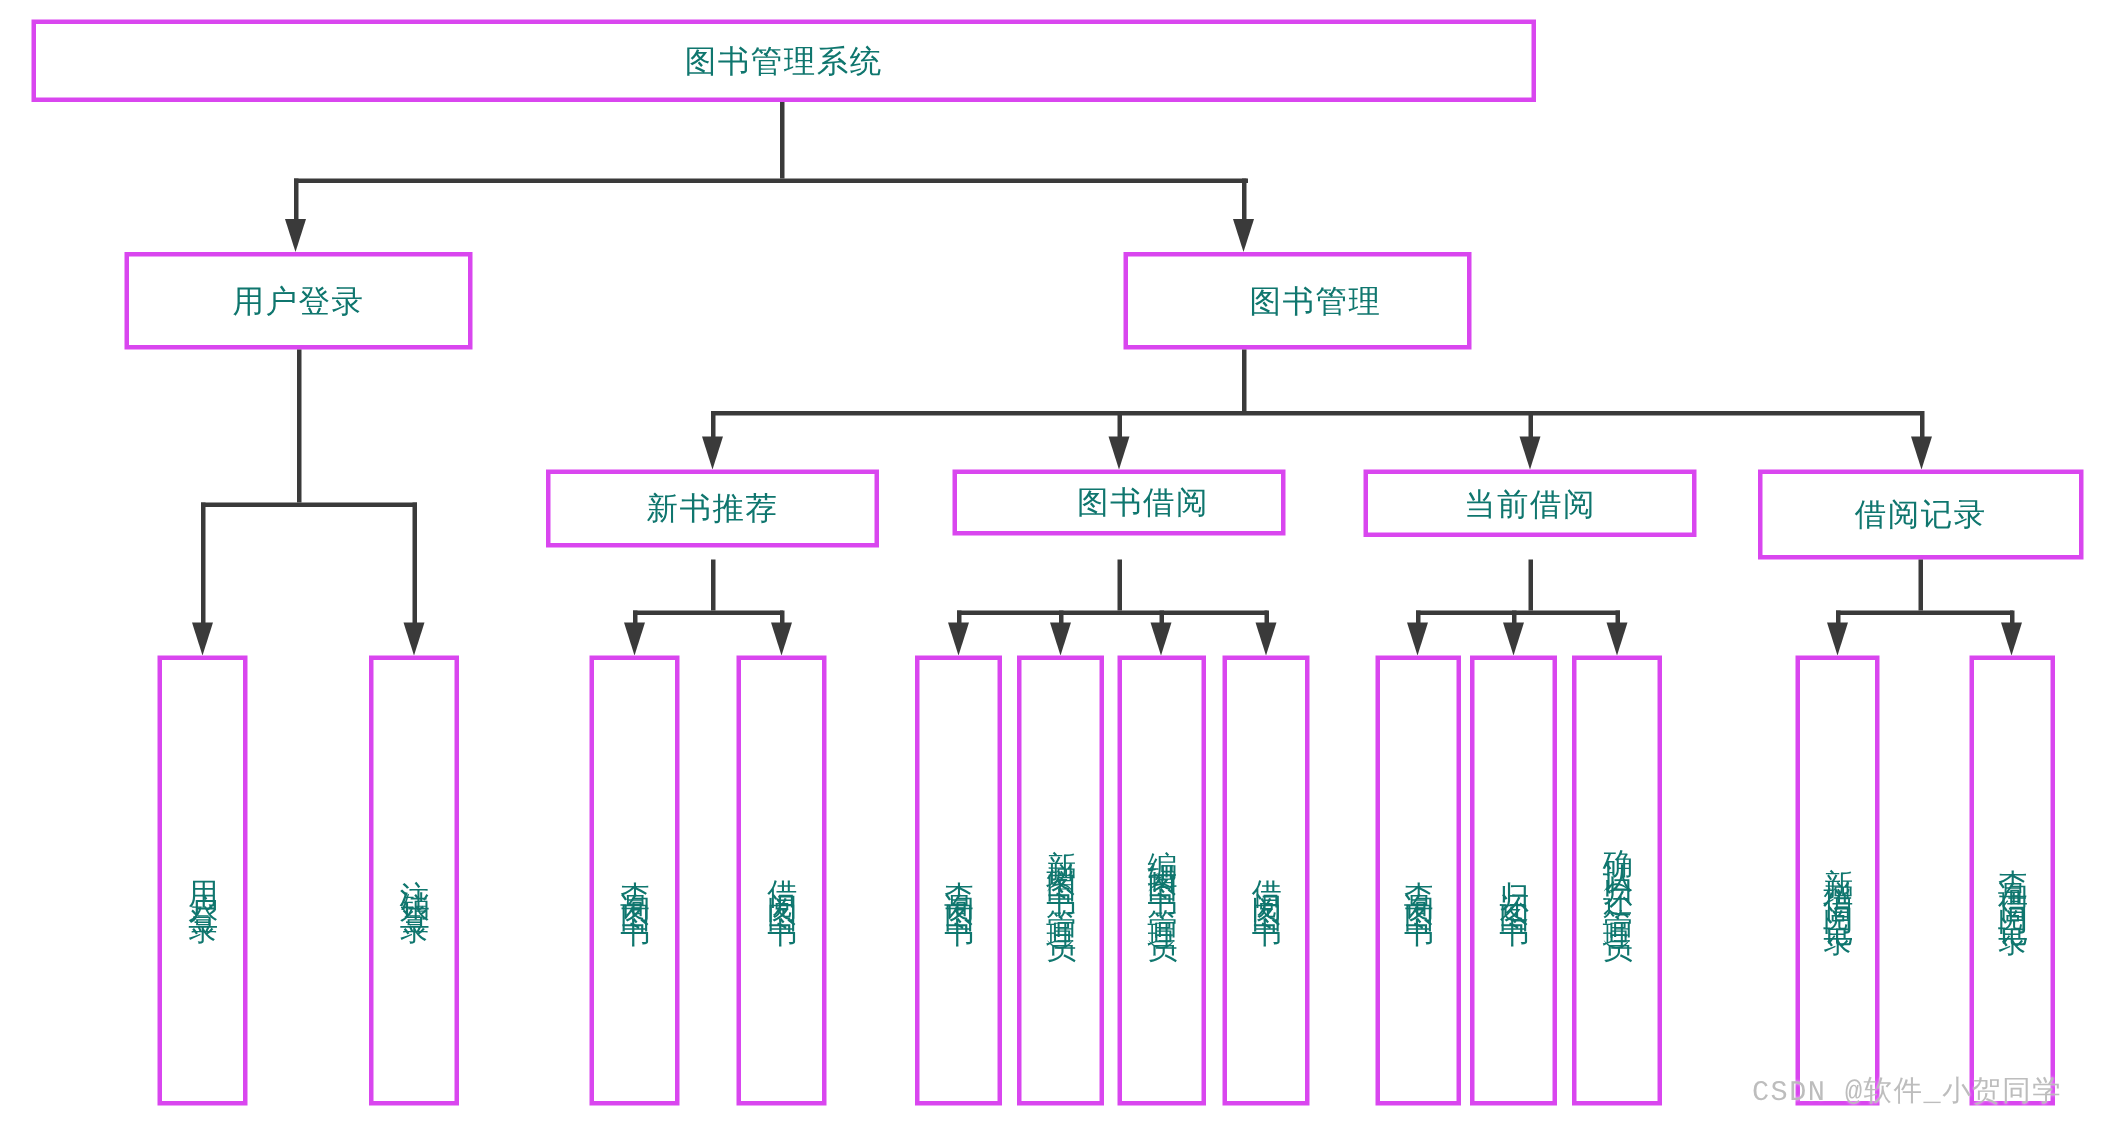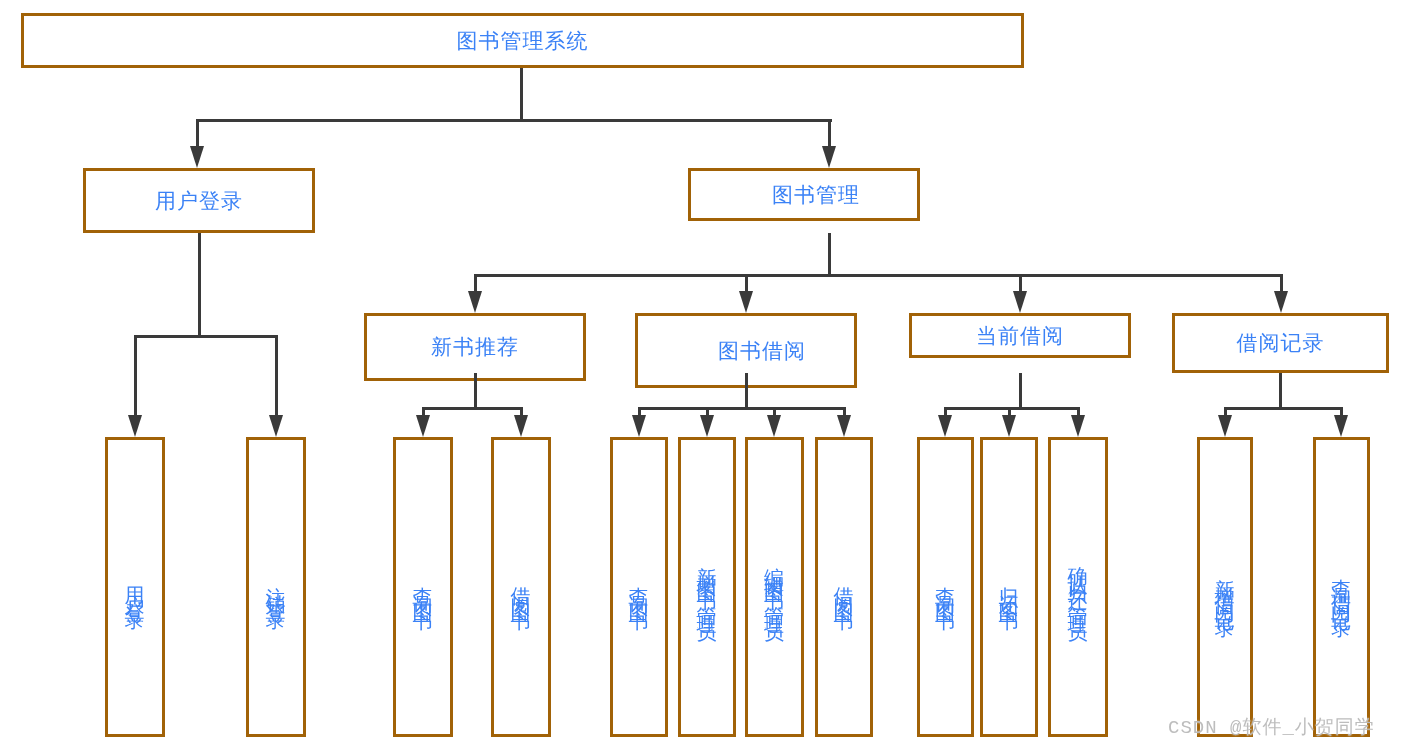--- a/index.html
+++ b/index.html
@@ -2,23 +2,23 @@
 <html><head>
 <meta charset="utf-8">
 <title>图书管理系统</title>
 <style>
   html,body{margin:0;padding:0;background:#ffffff;}
   .canvas{
     position:relative;width:1405px;height:747px;background:#ffffff;overflow:hidden;
     font-family:"Liberation Sans","DejaVu Sans",sans-serif;color:#303030;
   }
   .node{
-    position:absolute;box-sizing:border-box;border:3px solid #a16207;background:#ffffff;
+    position:absolute;box-sizing:border-box;border:3px solid #d946ef;background:#ffffff;
     display:flex;align-items:center;justify-content:center;
-    font-size:21px;letter-spacing:1px;color:#3b82f6;
+    font-size:21px;letter-spacing:1px;color:#0f766e;
   }
   .leaf{font-size:20px;}
   .leaf .vtext{
     writing-mode:vertical-rl;text-orientation:mixed;
     letter-spacing:8px;line-height:1;
   }
   .vline{position:absolute;width:3px;background:#3a3a3a;}
   .hline{position:absolute;height:3px;background:#3a3a3a;}
   .arrow{
     position:absolute;width:0;height:0;
@@ -44,21 +44,21 @@
   <div class="vline" style="left:520px;top:68px;height:51px;"></div>
   <div class="hline" style="left:196px;top:119px;width:636px;"></div>
   <div class="vline" style="left:196px;top:119px;height:29px;"></div>
   <div class="arrow" style="left:190px;top:146px;"></div>
   <div class="vline" style="left:828px;top:119px;height:29px;"></div>
   <div class="arrow" style="left:822px;top:146px;"></div>
 
   <div class="node" style="left:83px;top:168px;width:232px;height:65px;">
     <span>用户登录</span>
   </div>
-  <div class="node" style="left:688px;top:168px;width:232px;height:53px;padding-left:24px;">
+  <div class="node" style="left:749px;top:168px;width:232px;height:65px;padding-left:24px;">
     <span>图书管理</span>
   </div>
 
   <div class="vline" style="left:198px;top:233px;height:102px;"></div>
   <div class="hline" style="left:134px;top:335px;width:144px;"></div>
   <div class="vline" style="left:134px;top:335px;height:82px;"></div>
   <div class="arrow" style="left:128px;top:415px;"></div>
   <div class="vline" style="left:275px;top:335px;height:82px;"></div>
   <div class="arrow" style="left:269px;top:415px;"></div>
 
@@ -66,24 +66,24 @@
   <div class="hline" style="left:474px;top:274px;width:808px;"></div>
   <div class="vline" style="left:474px;top:274px;height:19px;"></div>
   <div class="arrow" style="left:468px;top:291px;"></div>
   <div class="vline" style="left:745px;top:274px;height:19px;"></div>
   <div class="arrow" style="left:739px;top:291px;"></div>
   <div class="vline" style="left:1019px;top:274px;height:19px;"></div>
   <div class="arrow" style="left:1013px;top:291px;"></div>
   <div class="vline" style="left:1280px;top:274px;height:19px;"></div>
   <div class="arrow" style="left:1274px;top:291px;"></div>
 
-  <div class="node" style="left:364px;top:313px;width:222px;height:68px;">
+  <div class="node" style="left:364px;top:313px;width:222px;height:52px;">
     <span>新书推荐</span>
   </div>
-  <div class="node" style="left:635px;top:313px;width:222px;height:75px;padding-left:32px;">
+  <div class="node" style="left:635px;top:313px;width:222px;height:44px;padding-left:32px;">
     <span>图书借阅</span>
   </div>
   <div class="node" style="left:909px;top:313px;width:222px;height:45px;">
     <span>当前借阅</span>
   </div>
   <div class="node" style="left:1172px;top:313px;width:217px;height:60px;">
     <span>借阅记录</span>
   </div>
 
   <div class="vline" style="left:474px;top:373px;height:34px;"></div>

